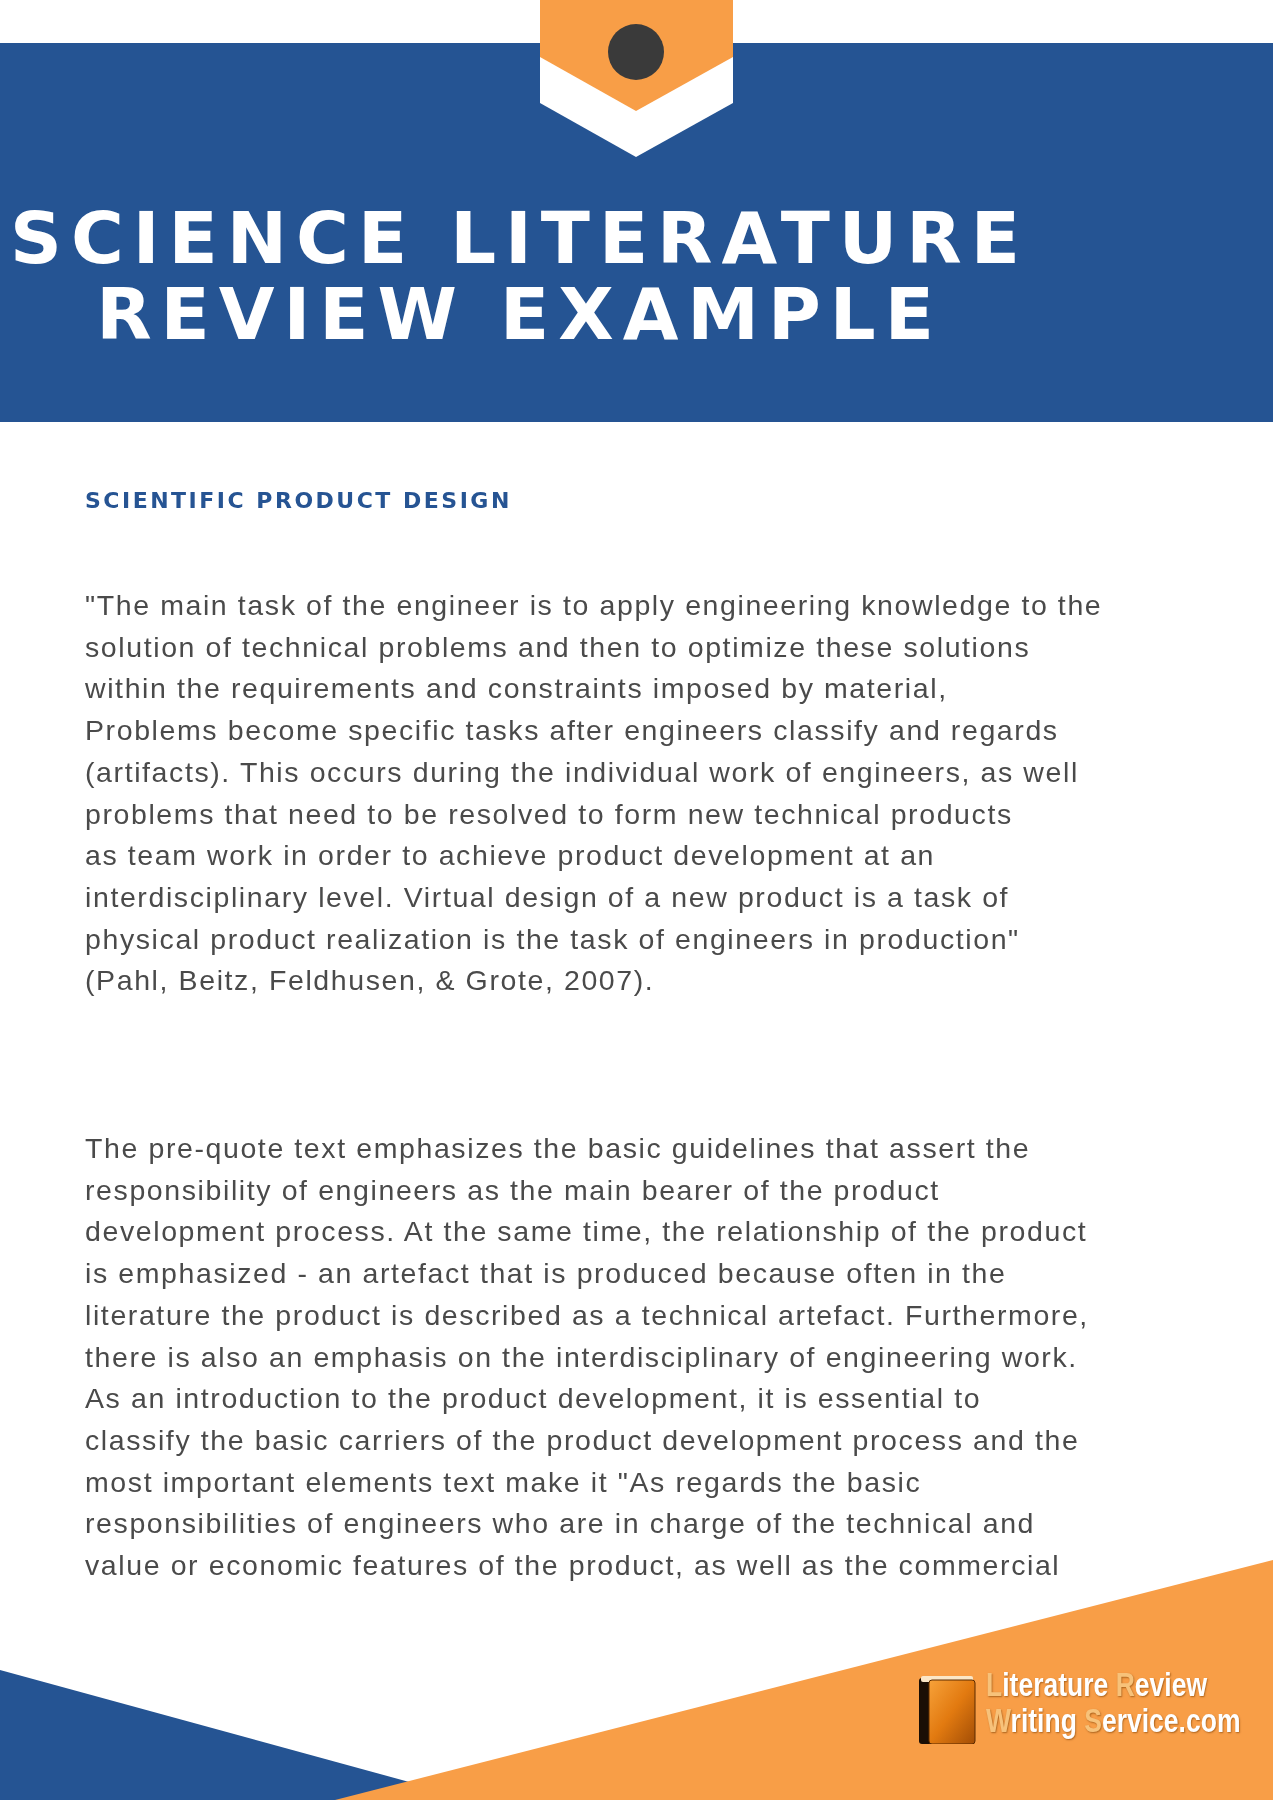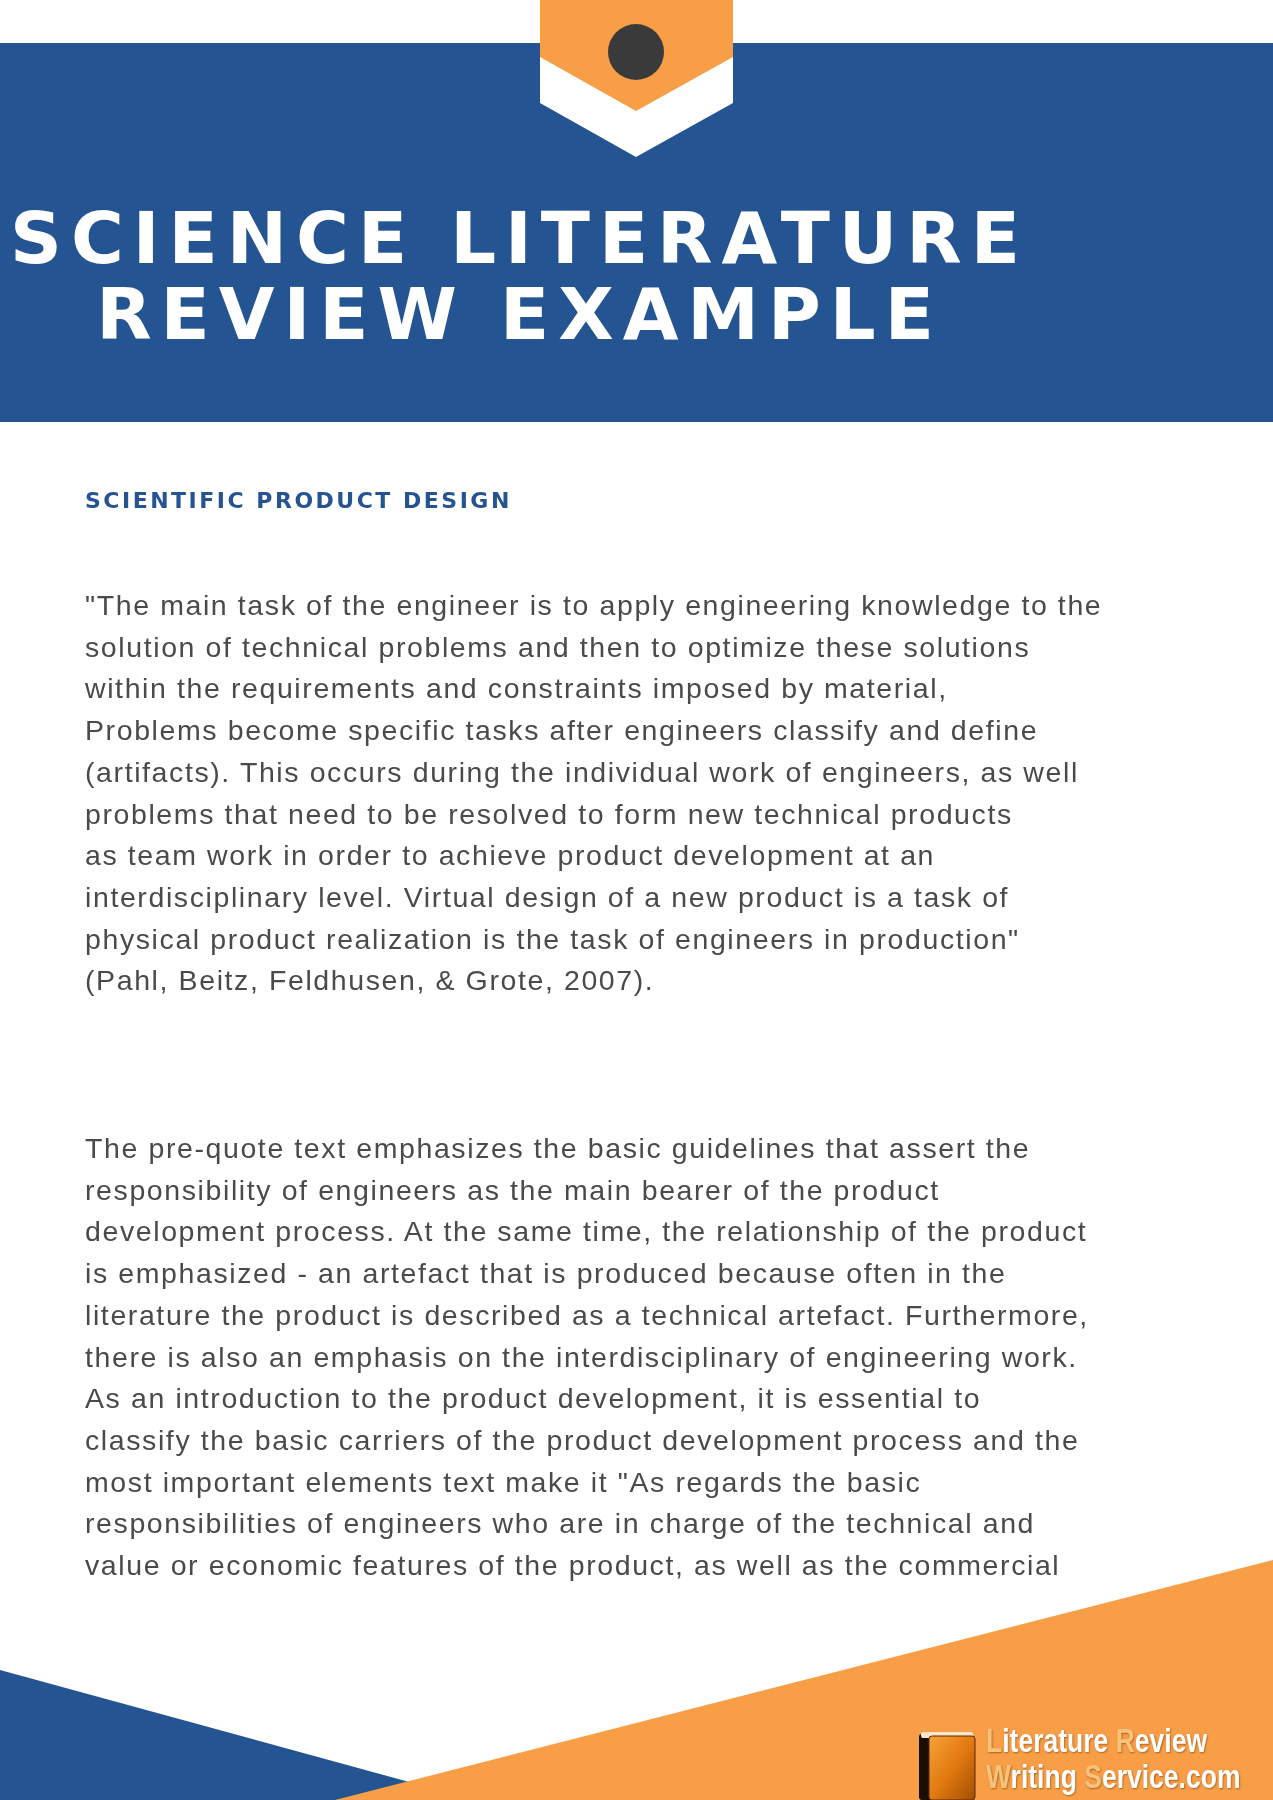--- a/index.html
+++ b/index.html
@@ -31,21 +31,21 @@
     position: absolute; left: 85px; width: 1160px;
     color: #4a4a4a; font-family: "Liberation Sans", sans-serif;
     font-size: 28.5px; line-height: 41.7px; letter-spacing: 1.6px;
     margin: 0;
   }
   .body-text span.line { display: block; white-space: nowrap; }
   .p1 { top: 585px; }
   .p2 { top: 1128px; }
   .footer-shapes { position: absolute; left: 0; top: 1540px; width: 1273px; height: 260px; }
   .logo {
-    position: absolute; left: 912px; top: 1722px; width: 361px; height: 78px;
+    position: absolute; left: 912px; top: 1666px; width: 361px; height: 78px;
   }
   .logo-book { position: absolute; left: 6px; top: 8px; width: 60px; height: 70px; }
   .logo-text {
     position: absolute; left: 74px; top: 0px;
     font-family: "Liberation Sans", sans-serif; font-weight: bold;
     color: #ffffff; font-size: 34px; line-height: 36px;
     transform: scaleX(0.78); transform-origin: left top;
     text-shadow: 1px 1px 2px rgba(120,60,0,0.6);
     white-space: nowrap;
   }
@@ -66,21 +66,21 @@
   <span>SCIENCE LITERATURE</span>
   <span>REVIEW EXAMPLE</span>
 </h1>
 
 <h2 class="section-heading">SCIENTIFIC PRODUCT DESIGN</h2>
 
 <p class="body-text p1">
   <span class="line">"The main task of the engineer is to apply engineering knowledge to the</span>
   <span class="line">solution of technical problems and then to optimize these solutions</span>
   <span class="line">within the requirements and constraints imposed by material,</span>
-  <span class="line">Problems become specific tasks after engineers classify and define</span>
+  <span class="line">Problems become specific tasks after engineers classify and regards</span>
   <span class="line">(artifacts). This occurs during the individual work of engineers, as well</span>
   <span class="line">problems that need to be resolved to form new technical products</span>
   <span class="line">as team work in order to achieve product development at an</span>
   <span class="line">interdisciplinary level. Virtual design of a new product is a task of</span>
   <span class="line">physical product realization is the task of engineers in production"</span>
   <span class="line">(Pahl, Beitz, Feldhusen, &amp; Grote, 2007).</span>
 </p>
 
 <p class="body-text p2">
   <span class="line">The pre-quote text emphasizes the basic guidelines that assert the</span>

